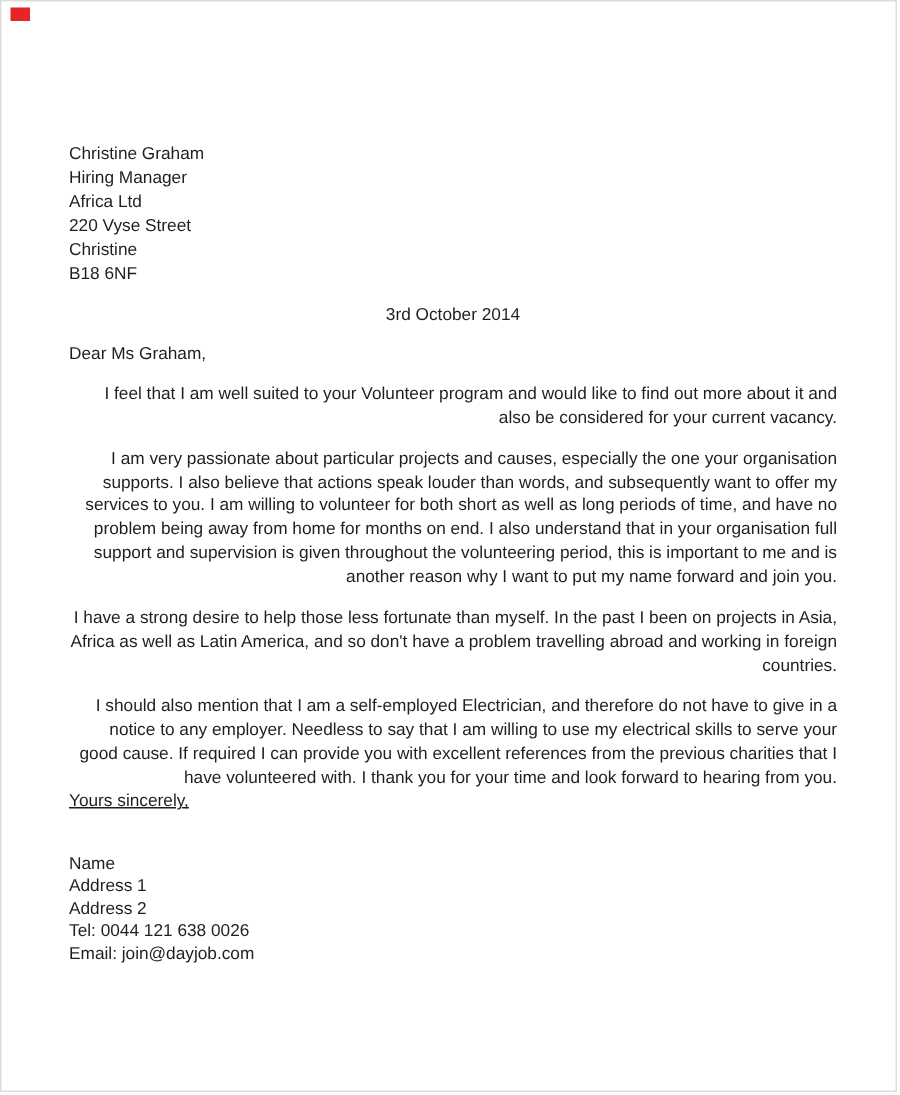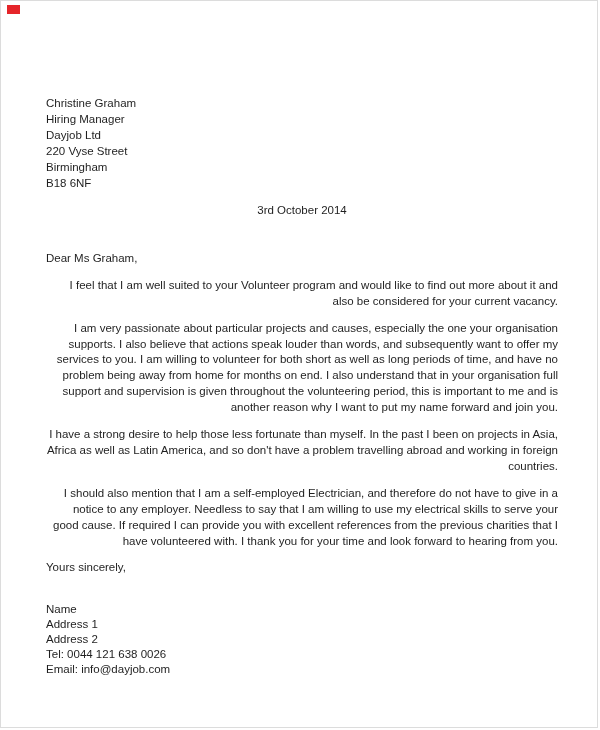--- a/index.html
+++ b/index.html
@@ -34,68 +34,68 @@
     line-height: 15.9px;
   }
   .recipient-block div {
     line-height: 16px;
   }
   .letter-date {
     margin-top: 12px;
     text-align: center;
   }
   .salutation {
-    margin-top: 32px;
+    margin-top: 10px;
   }
   .body-paragraph {
     margin-top: 11px;
     margin-bottom: 0;
     text-align: right;
   }
   .closing {
-    margin-top: 11px;
+    text-decoration: underline;
   }
   .signature-block {
     margin-top: 26px;
   }
   .signature-block div {
     line-height: 15px;
   }
 </style>
 </head>
 <body>
 
 <div class="page" style="background: rgb(255, 255, 255); border-color: rgb(220, 220, 220); color: rgb(31, 31, 31);">
 
   <div class="corner-marker" style="background: rgb(229, 37, 42);"></div>
 
   <div class="letter">
 
     <div class="recipient-block">
       <div>Christine Graham</div>
       <div>Hiring Manager</div>
-      <div>Dayjob Ltd</div>
+      <div>Africa Ltd</div>
       <div>220 Vyse Street</div>
-      <div>Birmingham</div>
+      <div>Christine</div>
       <div>B18 6NF</div>
     </div>
 
     <div class="letter-date">3rd October 2014</div>
 
     <div class="salutation">Dear Ms Graham,</div>
 
     <p class="body-paragraph">I feel that I am well suited to your Volunteer program and would like to find out more about it and also be considered for your current vacancy.</p>
     <p class="body-paragraph">I am very passionate about particular projects and causes, especially the one your organisation supports. I also believe that actions speak louder than words, and subsequently want to offer my services to you. I am willing to volunteer for both short as well as long periods of time, and have no problem being away from home for months on end. I also understand that in your organisation full support and supervision is given throughout the volunteering period, this is important to me and is another reason why I want to put my name forward and join you.</p>
     <p class="body-paragraph">I have a strong desire to help those less fortunate than myself. In the past I been on projects in Asia, Africa as well as Latin America, and so don't have a problem travelling abroad and working in foreign countries.</p>
     <p class="body-paragraph">I should also mention that I am a self-employed Electrician, and therefore do not have to give in a notice to any employer. Needless to say that I am willing to use my electrical skills to serve your good cause. If required I can provide you with excellent references from the previous charities that I have volunteered with. I thank you for your time and look forward to hearing from you.</p>
 
     <div class="closing">Yours sincerely,</div>
 
     <div class="signature-block">
       <div>Name</div>
       <div>Address 1</div>
       <div>Address 2</div>
       <div>Tel: 0044 121 638 0026</div>
-      <div>Email: info@dayjob.com</div>
+      <div>Email: join@dayjob.com</div>
     </div>
 
   </div>
 </div>
 
 </body></html>

